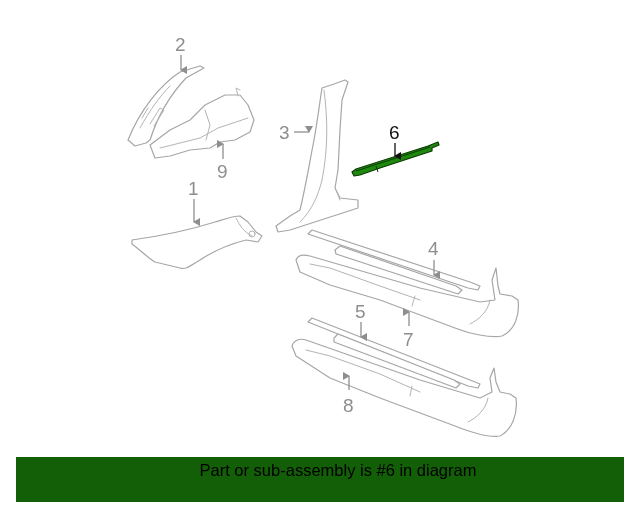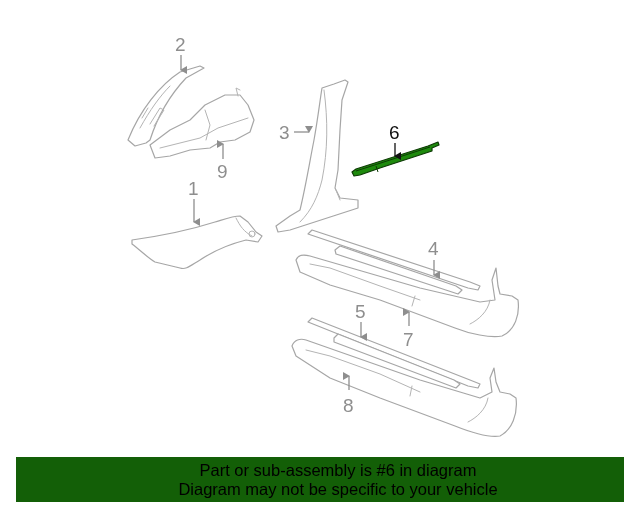--- a/index.html
+++ b/index.html
@@ -112,14 +112,13 @@
     <line class="leader" x1="361" y1="322" x2="361" y2="337" marker-end="url(#arrG)"></line>
   </g>
   <g>
     <text class="callout" x="343" y="412">8</text>
     <line class="leader" x1="349" y1="390" x2="349" y2="376" marker-end="url(#arrG)"></line>
   </g>
 </svg>
 
 <div id="banner">
   <div>Part or sub-assembly is #6 in diagram</div>
-  <div>Diagram may not be specific to your vehicle</div>
 </div>
 
 </body></html>

